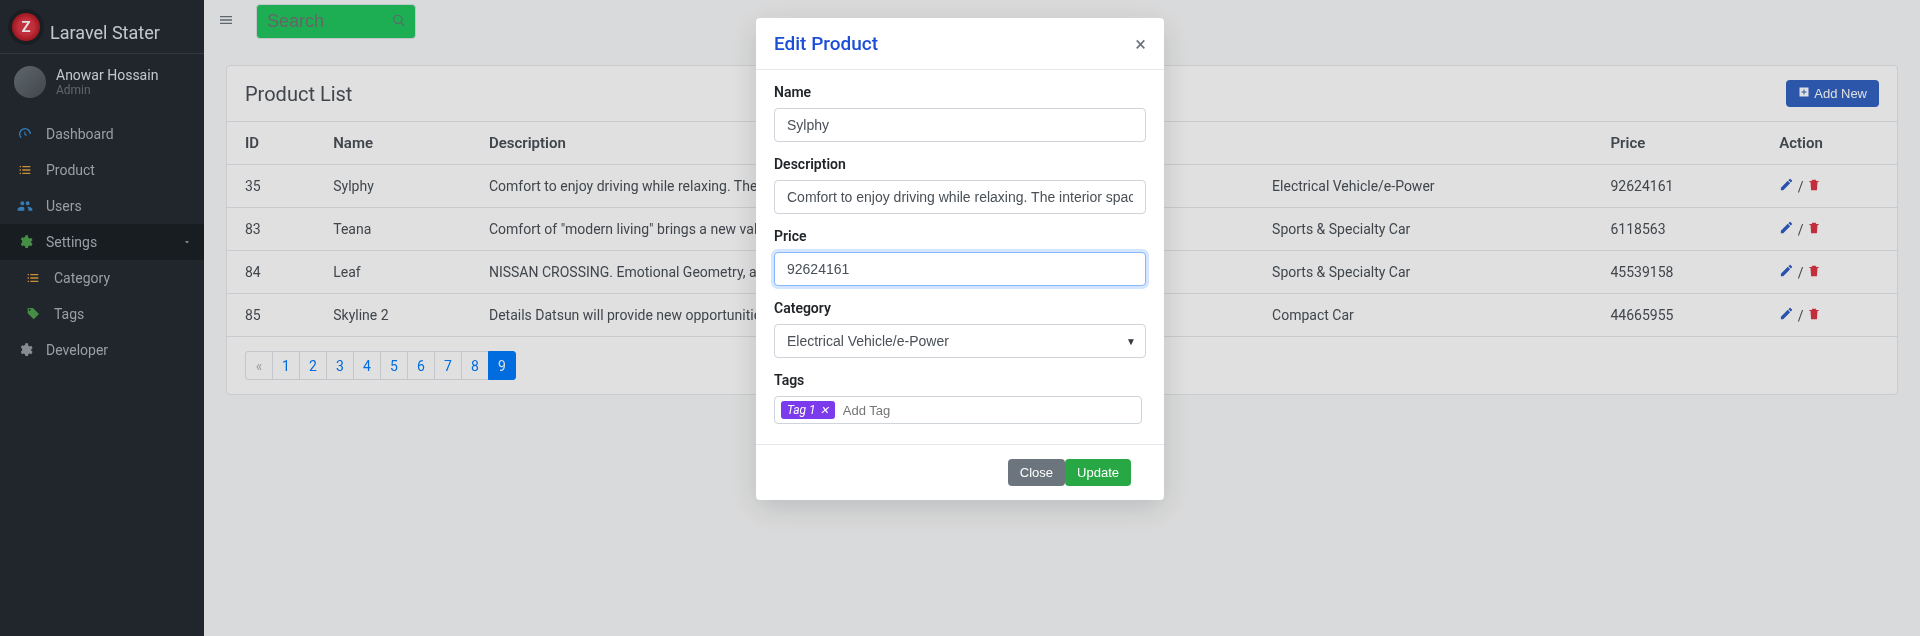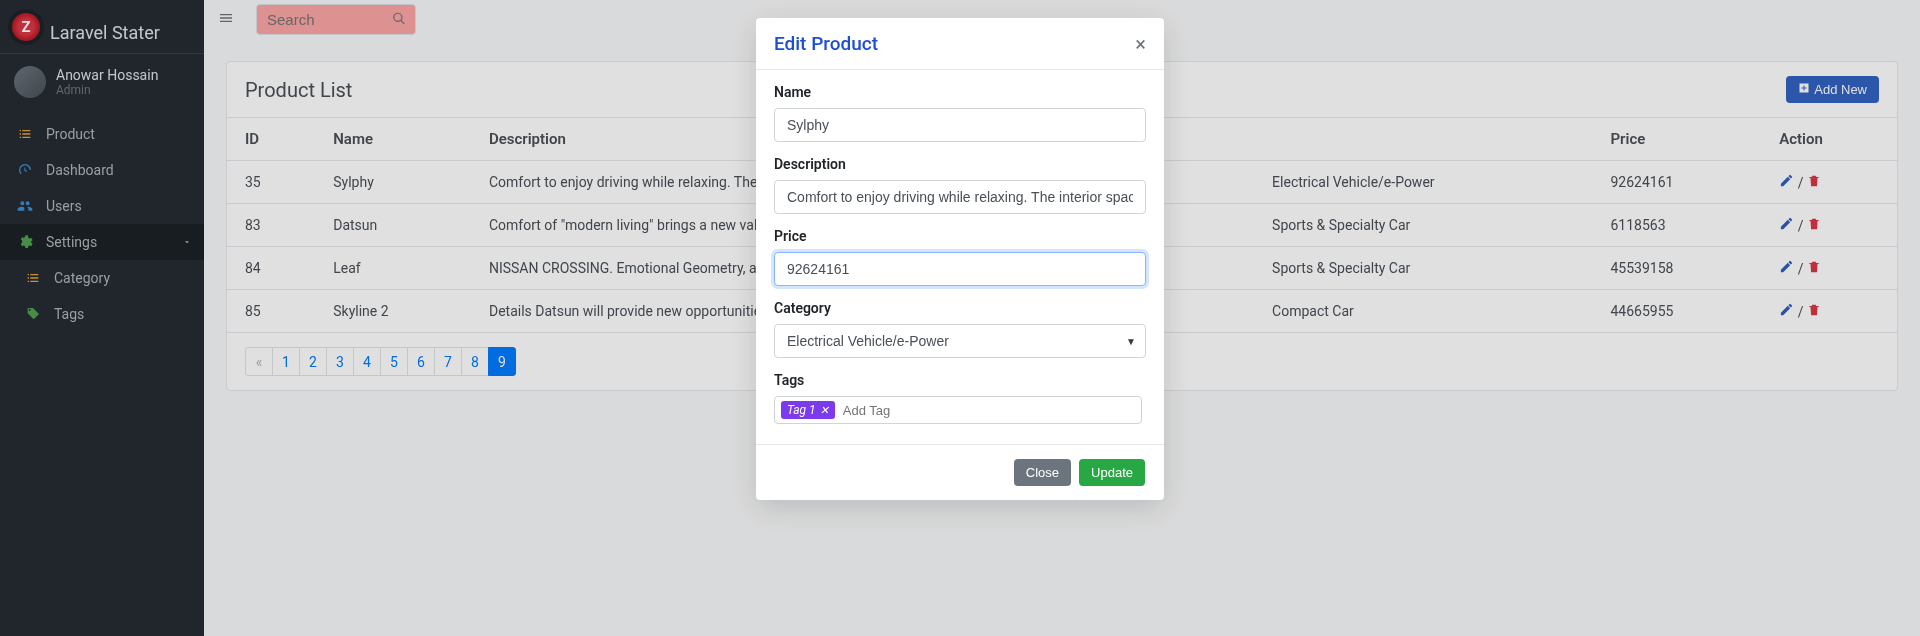--- a/index.html
+++ b/index.html
@@ -20,21 +20,21 @@
     .nav-item .icon-slot { width: 22px; display: inline-flex; align-items: center; justify-content: center; margin-right: 10px; }
     .nav-item .caret { position: absolute; right: 12px; }
     .nav-sub { list-style: none; }
     .nav-sub .nav-item { padding-left: 22px; }
     
     
     .main { margin-left: 204px; height: 100vh; overflow: auto; }
     .topbar { display: flex; align-items: center; padding: 4px 14px; background: #f8f9fa; }
     .hamburger { width: 20px; cursor: pointer; color: #6c757d; margin-right: 18px; }
     .search-wrap { position: relative; }
-    .search-input { width: 160px; padding: 6px 30px 6px 10px; border: 1px solid #dde2e6; border-radius: 4px; background: #fca5a5; color: #495057; font-size: 15px; }
+    .search-input { width: 160px; padding: 6px 30px 6px 10px; border: 1px solid #dde2e6; border-radius: 4px; background: #22c55e; color: #495057; font-size: 18px; }
     .search-icon { position: absolute; right: 10px; top: 50%; transform: translateY(-50%); color: #6c757d; }
     
     
     .content-wrap { padding: 22px; }
     .card { background: #fff; border: 1px solid #e5e7eb; border-radius: 4px; }
     .card-header { display: flex; align-items: center; justify-content: space-between; padding: 14px 18px; border-bottom: 1px solid #e5e7eb; }
     .card-title { font-size: 20px; color: #495057; font-weight: 400; }
     .btn { display: inline-flex; align-items: center; padding: 6px 12px; border-radius: 4px; font-size: 13px; cursor: pointer; border: none; }
     .btn-primary { background: #3262c1; color: #fff; }
     .btn-success { background: #28a745; color: #fff; }
@@ -72,21 +72,21 @@
     .form-label { display: block; color: #212529; font-weight: 600; font-size: 14px; margin-bottom: 8px; }
     .form-control { width: 100%; padding: 8px 12px; border: 1px solid #ced4da; border-radius: 4px; font-size: 14px; color: #495057; background:#fff; }
     .form-control.focused { border-color: #86b7fe; box-shadow: 0 0 0 3px rgba(13,110,253,.18); outline: none; }
     .form-select { width: 100%; padding: 8px 12px; border: 1px solid #ced4da; border-radius: 4px; font-size: 14px; color: #495057; background:#fff; appearance:none; }
     .select-wrap { position: relative; }
     .select-caret { position: absolute; right: 10px; top: 50%; transform: translateY(-50%); font-size: 10px; color:#343a40; pointer-events:none; }
     .tags-input { display: flex; align-items: center; border: 1px solid #ced4da; border-radius: 4px; padding: 4px 6px; width: 368px; }
     .tag-chip { background: #7c3aed; color: #fff; font-size: 12px; padding: 2px 6px; border-radius: 3px; display: inline-flex; align-items: center; margin-right: 8px; font-style: italic; }
     .tag-chip .x { margin-left: 4px; cursor: pointer; font-size: 11px; }
     .tag-add { border: none; outline: none; font-size: 13px; color: #adb5bd; flex: 1; }
-    .modal-footer { display: flex; justify-content: flex-end; padding: 14px 19px; border-top: 1px solid #e5e7eb; gap: 8px; }
+    .modal-footer { display: flex; justify-content: flex-end; padding: 14px 33px; border-top: 1px solid #e5e7eb; }
     
     
     .ic-dash { color:#3e8ed0; } .ic-list{color:#e8a33d;} .ic-users{color:#3e8ed0;} .ic-cog{color:#50a14f;} .ic-cat{color:#e8a33d;} .ic-tag{color:#50a14f;} .ic-dev{color:#9aa0a6;} .ic-out{color:#dc3545;}
   </style>
 </head>
 <body>
 
 <aside class="sidebar">
   <div class="brand">
     <div class="brand-logo">Z</div>
@@ -94,34 +94,34 @@
   </div>
   <div class="user-panel">
     <div class="user-avatar"></div>
     <div>
       <div class="user-name">Anowar Hossain</div>
       <div class="user-role">Admin</div>
     </div>
   </div>
   <ul class="nav">
     <li class="nav-item">
+      <span class="icon-slot ic-dash">
+          <svg width="16" height="16" viewBox="0 0 24 24" fill="currentColor">
+            <path d="M12 3a9 9 0 0 0-9 9 9 9 0 0 0 2.6 6.3l1.4-1.4A7 7 0 1 1 19 12h2A9 9 0 0 0 12 3zm0 5a1 1 0 0 0-1 1v4l3 2 1-1.6-2.5-1.6V9a1 1 0 0 0-.5-1z"></path>
+          </svg>
+        </span>
+      <span>Dashboard</span>
+    </li>
+    <li class="nav-item">
       <span class="icon-slot ic-list">
           <svg width="16" height="16" viewBox="0 0 24 24" fill="currentColor">
             <path d="M4 6h2v2H4V6zm4 0h12v2H8V6zM4 11h2v2H4v-2zm4 0h12v2H8v-2zM4 16h2v2H4v-2zm4 0h12v2H8v-2z"></path>
           </svg>
         </span>
       <span>Product</span>
-    </li>
-    <li class="nav-item">
-      <span class="icon-slot ic-dash">
-          <svg width="16" height="16" viewBox="0 0 24 24" fill="currentColor">
-            <path d="M12 3a9 9 0 0 0-9 9 9 9 0 0 0 2.6 6.3l1.4-1.4A7 7 0 1 1 19 12h2A9 9 0 0 0 12 3zm0 5a1 1 0 0 0-1 1v4l3 2 1-1.6-2.5-1.6V9a1 1 0 0 0-.5-1z"></path>
-          </svg>
-        </span>
-      <span>Dashboard</span>
     </li>
     <li class="nav-item">
       <span class="icon-slot ic-users">
           <svg width="16" height="16" viewBox="0 0 24 24" fill="currentColor">
             <path d="M16 11a3 3 0 1 0-3-3 3 3 0 0 0 3 3zm-8 0a3 3 0 1 0-3-3 3 3 0 0 0 3 3zm0 2c-2.3 0-7 1.2-7 3.5V19h10v-2.5C11 14.2 10.3 13 8 13zm8 0c-.3 0-.6 0-1 .1 1.2.9 2 2 2 3.4V19h6v-2.5c0-2.3-4.7-3.5-7-3.5z"></path>
           </svg>
         </span>
       <span>Users</span>
     </li>
     <li class="nav-item open">
@@ -146,20 +146,28 @@
       </li>
       <li class="nav-item">
         <span class="icon-slot ic-tag">
             <svg width="16" height="16" viewBox="0 0 24 24" fill="currentColor">
               <path d="M21 12l-9-9H4v8l9 9 8-8zM7 7a1.5 1.5 0 1 1 0-3 1.5 1.5 0 0 1 0 3z"></path>
             </svg>
           </span>
         <span>Tags</span>
       </li>
     </ul>
+    <li class="nav-item">
+      <span class="icon-slot ic-dev">
+          <svg width="16" height="16" viewBox="0 0 24 24" fill="currentColor">
+            <path d="M12 8a4 4 0 1 0 4 4 4 4 0 0 0-4-4zm9.4 4a7.5 7.5 0 0 0-.1-1.2l2.1-1.6-2-3.5-2.5 1a7.6 7.6 0 0 0-2-1.2L16.5 2h-4l-.4 2.5a7.6 7.6 0 0 0-2 1.2l-2.5-1-2 3.5 2.1 1.6A7.5 7.5 0 0 0 7.6 12a7.5 7.5 0 0 0 .1 1.2L5.6 14.8l2 3.5 2.5-1a7.6 7.6 0 0 0 2 1.2l.4 2.5h4l.4-2.5a7.6 7.6 0 0 0 2-1.2l2.5 1 2-3.5-2.1-1.6a7.5 7.5 0 0 0 .1-1.2z"></path>
+          </svg>
+        </span>
+      <span>Developer</span>
+    </li>
   </ul>
 </aside>
 
 <div class="main">
   <div class="topbar">
     <span class="hamburger"><svg width="16" height="16" viewBox="0 0 24 24" fill="currentColor">
           <path d="M3 6h18v2H3V6zm0 5h18v2H3v-2zm0 5h18v2H3v-2z"></path>
         </svg></span>
     <div class="search-wrap">
       <input class="search-input" placeholder="Search" style="">
@@ -201,21 +209,21 @@
               <td>Electrical Vehicle/e-Power</td>
               <td>92624161</td>
               <td class="actions"><a><svg width="15" height="15" viewBox="0 0 24 24" fill="currentColor">
                     <path d="M3 17.25V21h3.75L17.8 9.94l-3.75-3.75L3 17.25zM20.7 7.04a1 1 0 0 0 0-1.41l-2.34-2.34a1 1 0 0 0-1.41 0l-1.83 1.83 3.75 3.75 1.83-1.83z"></path>
                   </svg></a><span class="sep"> / </span><a class="trash"><svg width="14" height="14" viewBox="0 0 24 24" fill="currentColor">
                     <path d="M6 7h12l-1 14H7L6 7zm3-4h6l1 2h4v2H4V5h4l1-2z"></path>
                   </svg></a></td>
             </tr>
             <tr>
               <td>83</td>
-              <td>Datsun</td>
+              <td>Teana</td>
               <td>
                 <span class="desc">Comfort of "modern living" brings a new value to the sedan. Interior</span>
               </td>
               <td>Sports &amp; Specialty Car</td>
               <td>6118563</td>
               <td class="actions"><a><svg width="15" height="15" viewBox="0 0 24 24" fill="currentColor">
                     <path d="M3 17.25V21h3.75L17.8 9.94l-3.75-3.75L3 17.25zM20.7 7.04a1 1 0 0 0 0-1.41l-2.34-2.34a1 1 0 0 0-1.41 0l-1.83 1.83 3.75 3.75 1.83-1.83z"></path>
                   </svg></a><span class="sep"> / </span><a class="trash"><svg width="14" height="14" viewBox="0 0 24 24" fill="currentColor">
                     <path d="M6 7h12l-1 14H7L6 7zm3-4h6l1 2h4v2H4V5h4l1-2z"></path>
                   </svg></a></td>

